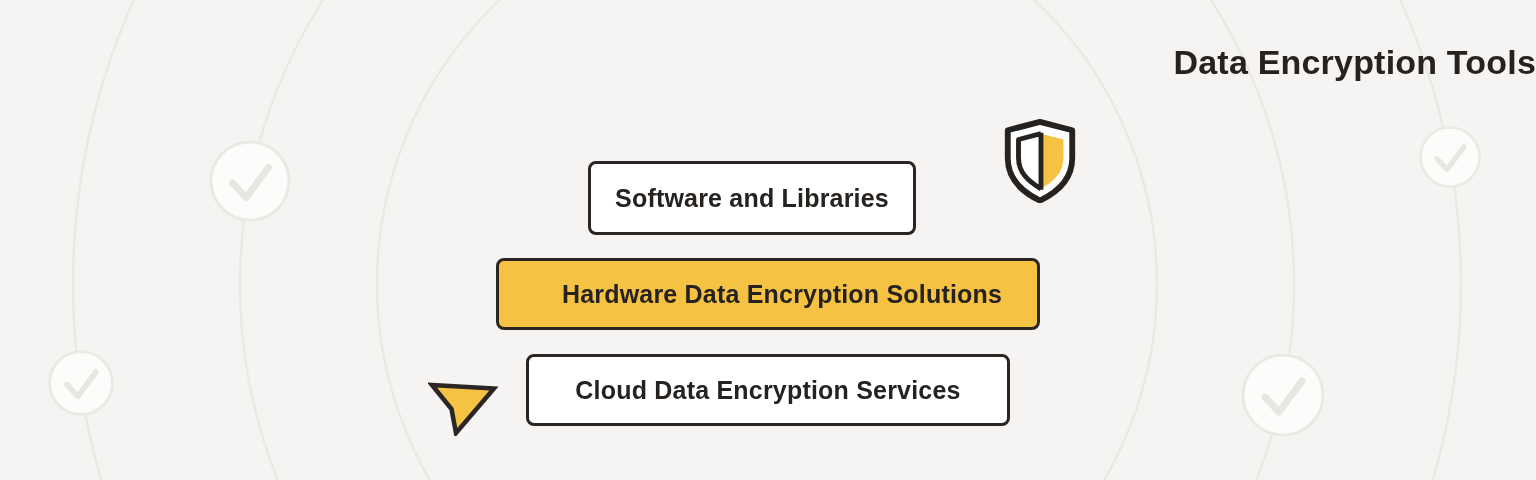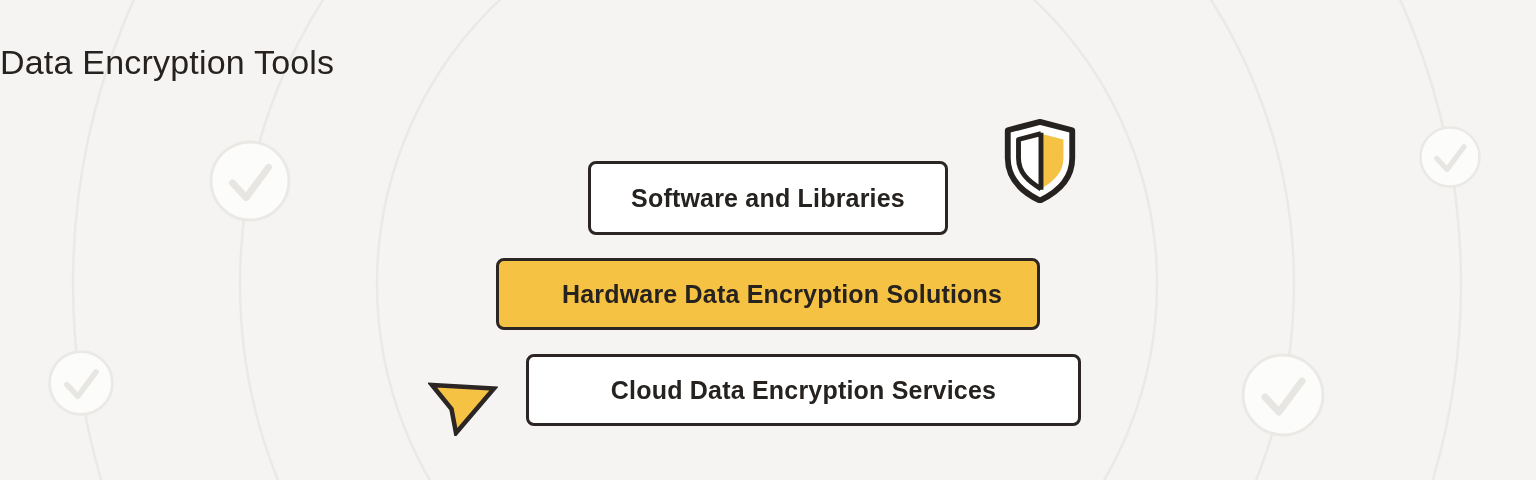--- a/index.html
+++ b/index.html
@@ -16,46 +16,46 @@
     position: absolute;
     inset: 0;
     pointer-events: none;
   }
   .check-badge { position: absolute; }
   .title {
     position: absolute;
     top: 40px;
     left: 0;
     width: 100%;
-    text-align: left;
+    text-align: right;
     font-size: 34px;
-    font-weight: normal;
+    font-weight: bold;
     line-height: 45px;
     letter-spacing: 0.2px;
     color: #26221f;
   }
   .node {
     position: absolute;
     display: flex;
     align-items: center;
     justify-content: center;
     background: #ffffff;
     border: 3px solid #2b2623;
     border-radius: 8px;
     box-sizing: border-box;
     font-size: 25px;
     font-weight: bold;
     letter-spacing: 0.2px;
     color: #26221f;
     white-space: nowrap;
   }
   .node.highlighted { background: #f6c244; padding-left: 28px; }
-  .node-software { left: 588px; top: 161px; width: 360px; height: 74px; }
+  .node-software { left: 588px; top: 161px; width: 328px; height: 74px; }
   .node-hardware { left: 496px; top: 258px; width: 544px; height: 72px; }
-  .node-cloud    { left: 526px; top: 354px; width: 555px; height: 72px; }
+  .node-cloud    { left: 526px; top: 354px; width: 484px; height: 72px; }
   .shield-icon-wrap {
     position: absolute;
     left: 1000px;
     top: 119px;
     width: 80px;
     height: 84px;
   }
   .cursor-icon-wrap {
     position: absolute;
     left: 428px;

